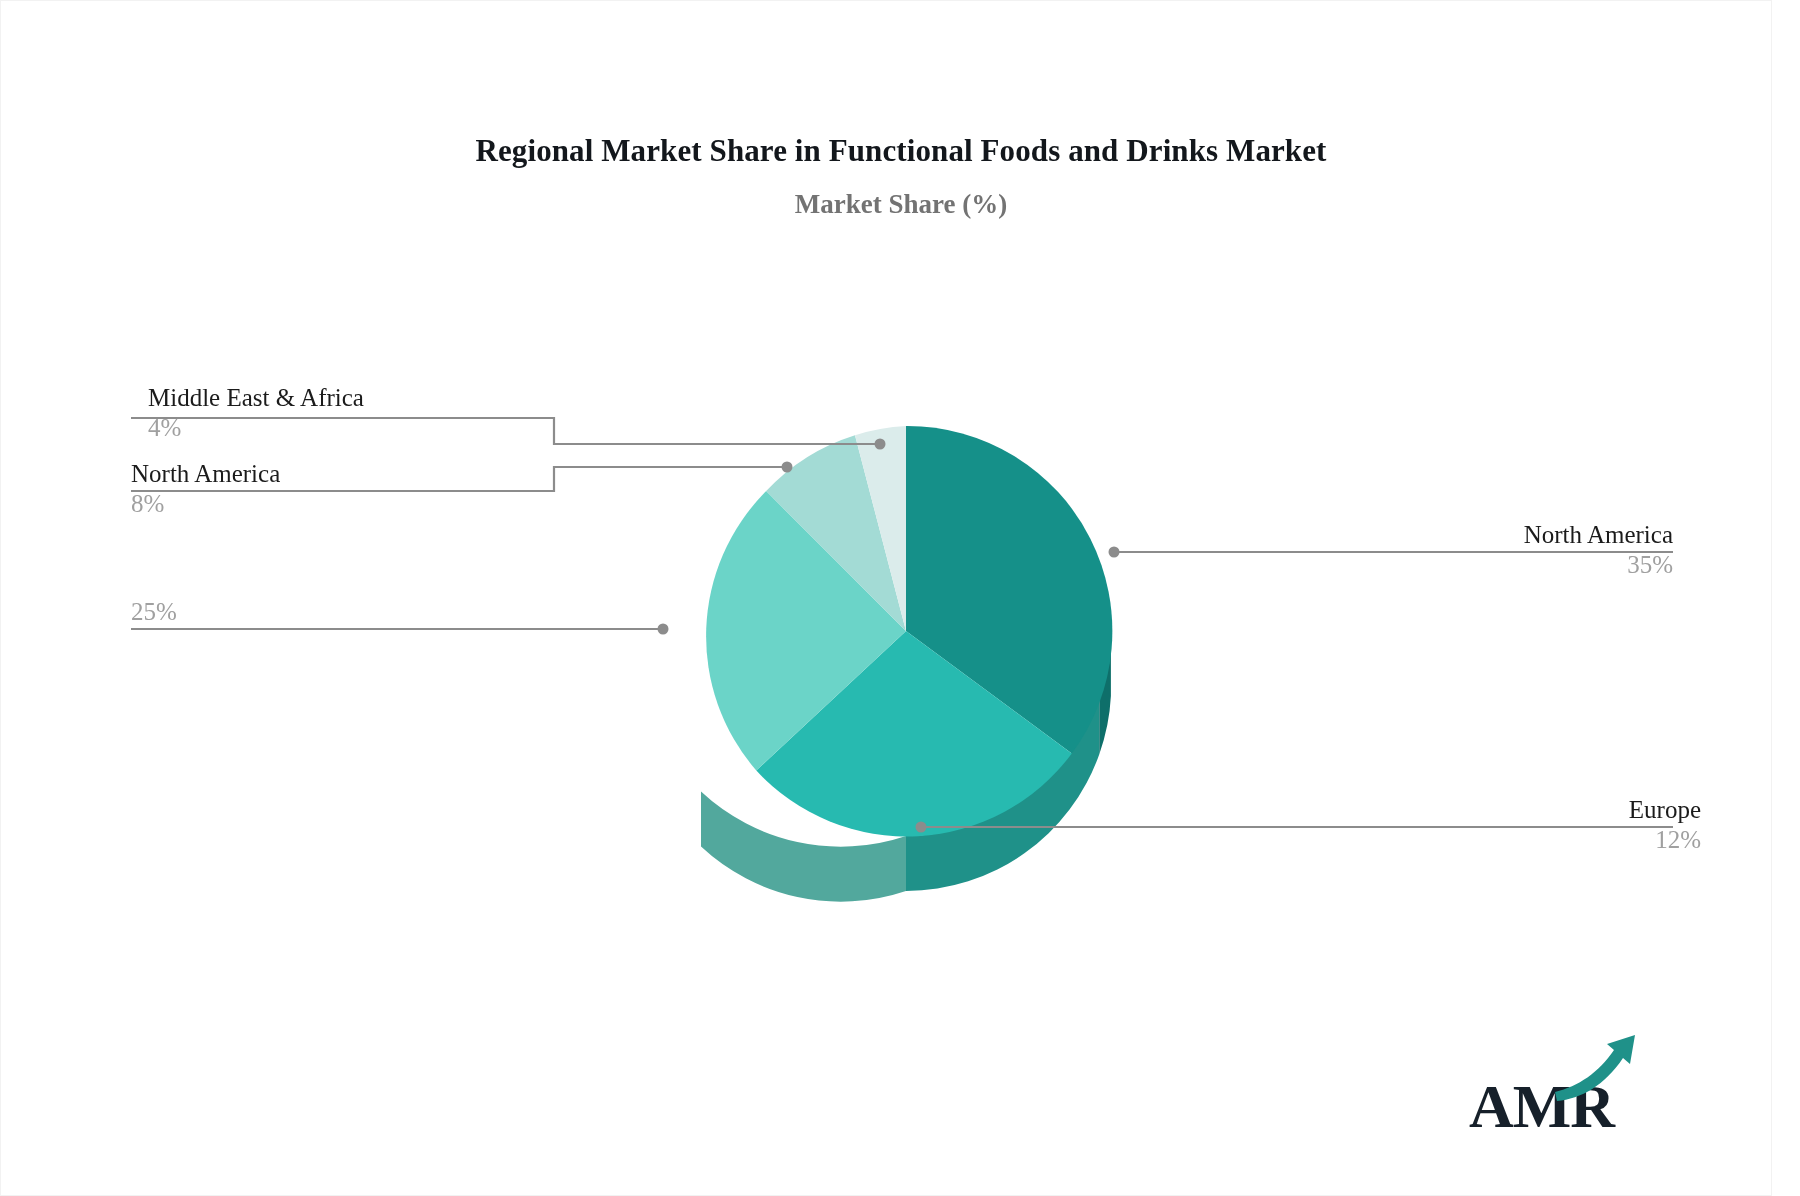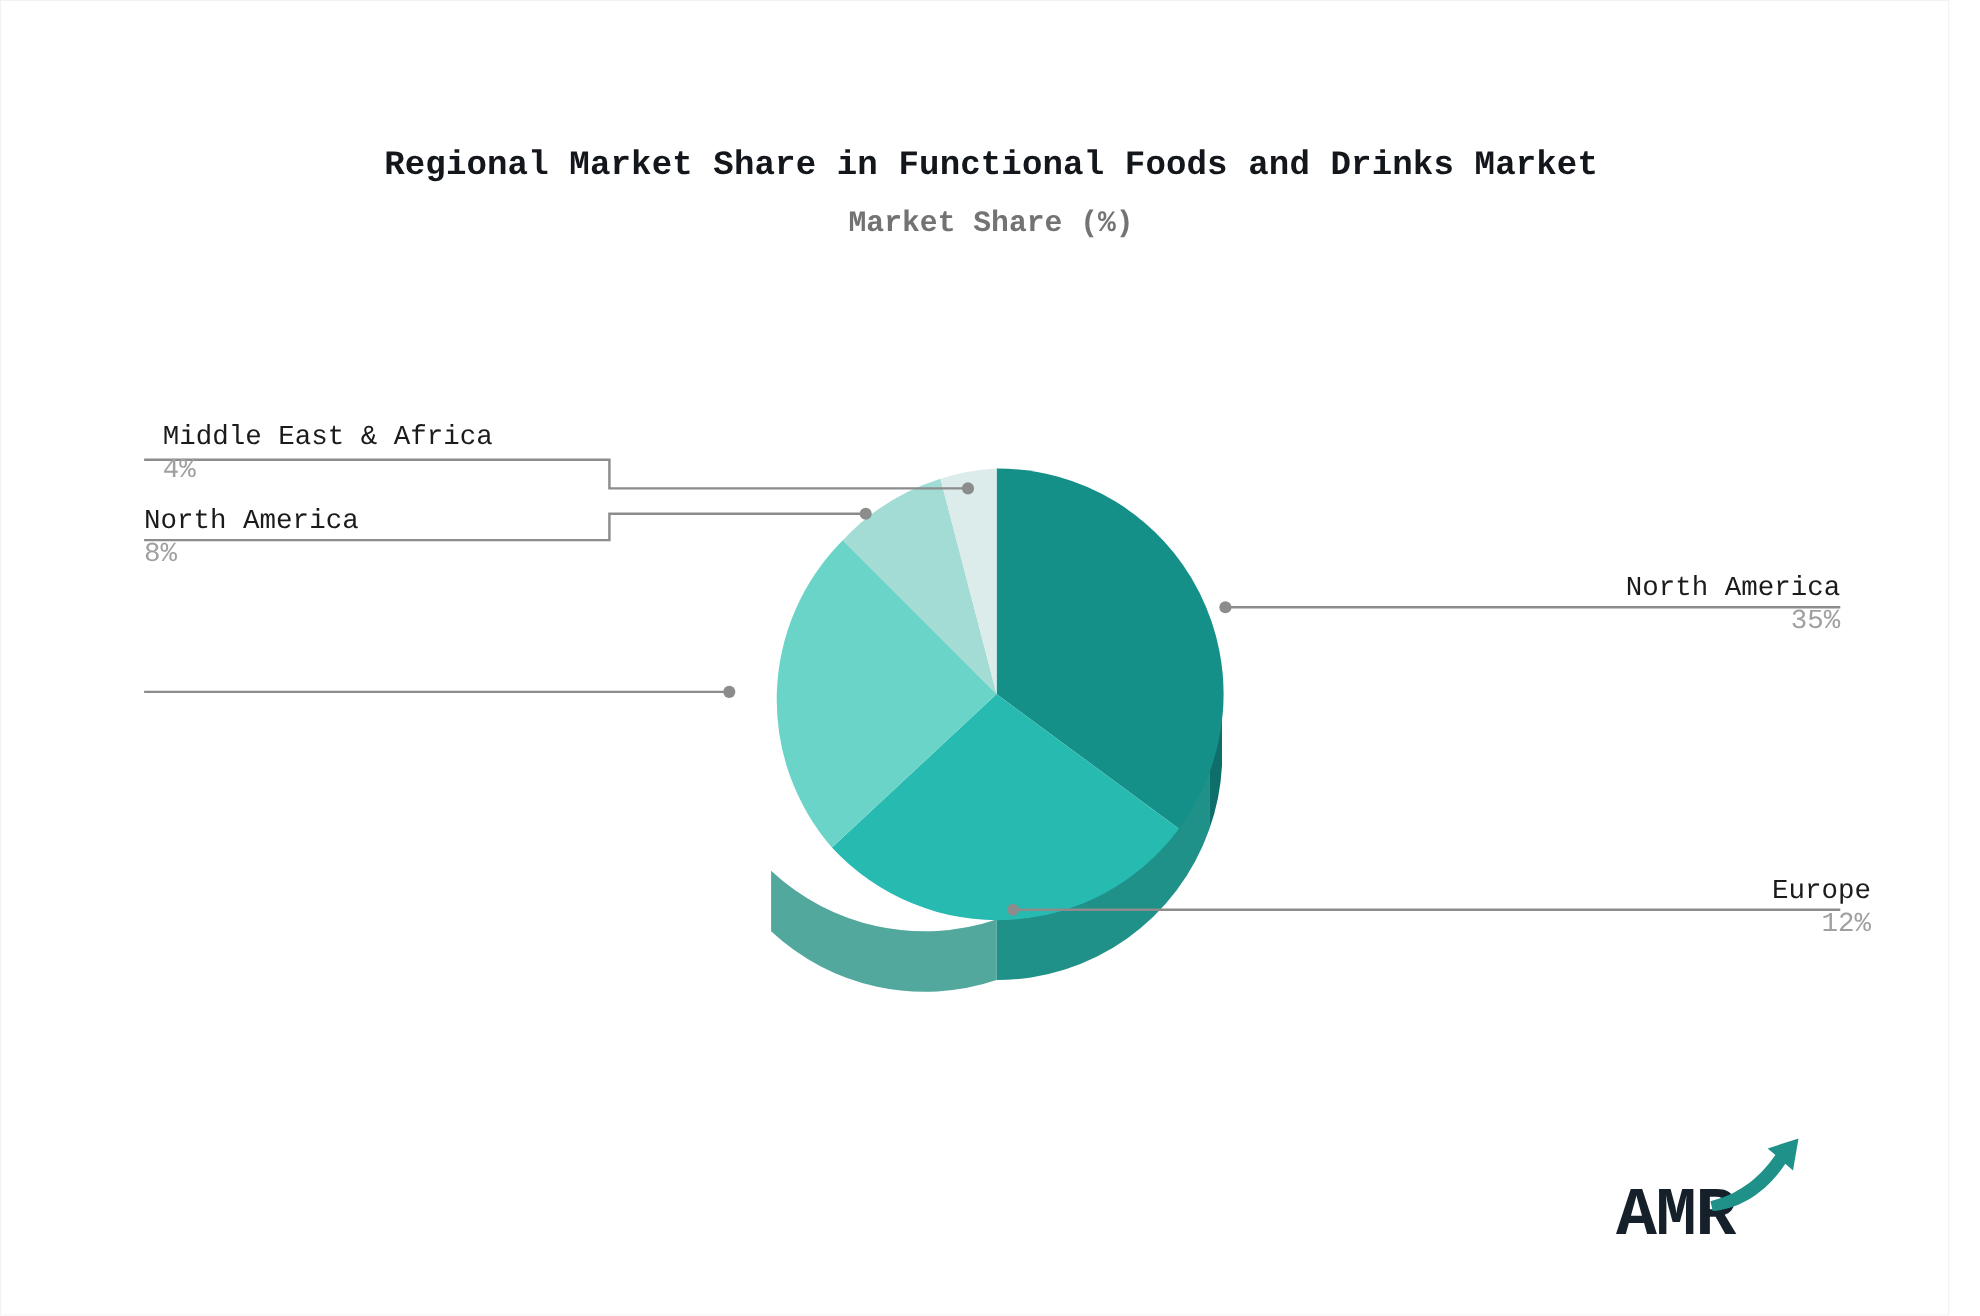--- a/index.html
+++ b/index.html
@@ -8,21 +8,21 @@
     background: #ffffff;
   }
   #stage {
     position: relative;
     width: 1772px;
     height: 1196px;
     background: #ffffff;
     border: 1px solid #f2f2f2;
     box-sizing: border-box;
     overflow: hidden;
-    font-family: Liberation Mono, monospace;
+    font-family: Liberation Serif, serif;
   }
 
   
   #chart-title {
     position: absolute;
     left: 0;
     top: 132px;
     width: 1800px;
     text-align: center;
     font-size: 31px;
@@ -161,20 +161,21 @@
     <div class="name">Middle East &amp; Africa</div>
     <div class="value">4%</div>
   </div>
 
   <div class="callout left" style="left:130px; top:458px; width:420px;">
     <div class="name">North America</div>
     <div class="value">8%</div>
   </div>
 
   <div class="callout left" style="left:130px; top:596px; width:420px;">
+    <div class="value">25%</div>
   </div>
 
   <div class="callout right" style="left:1172px; top:519px; width:500px;">
     <div class="name">North America</div>
     <div class="value">35%</div>
   </div>
 
   <div class="callout right" style="left:1200px; top:794px; width:500px;">
     <div class="name">Europe</div>
     <div class="value">12%</div>

